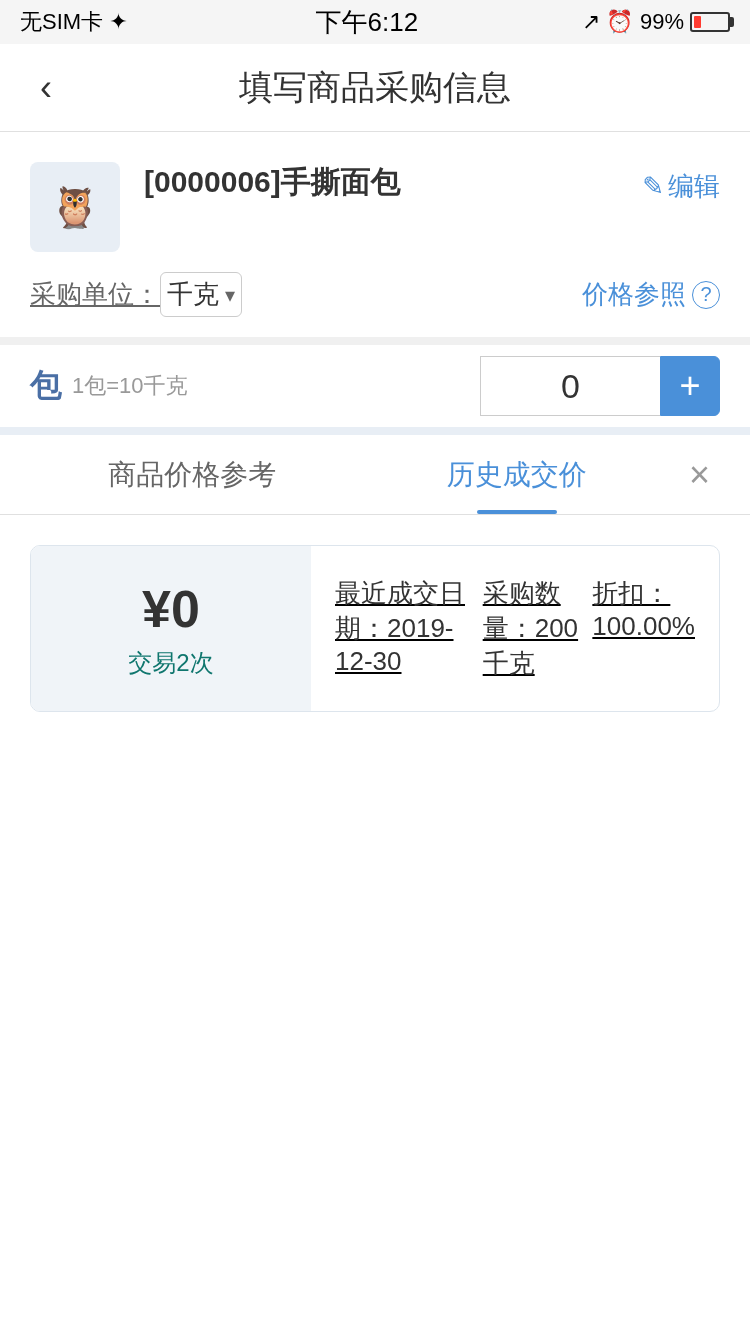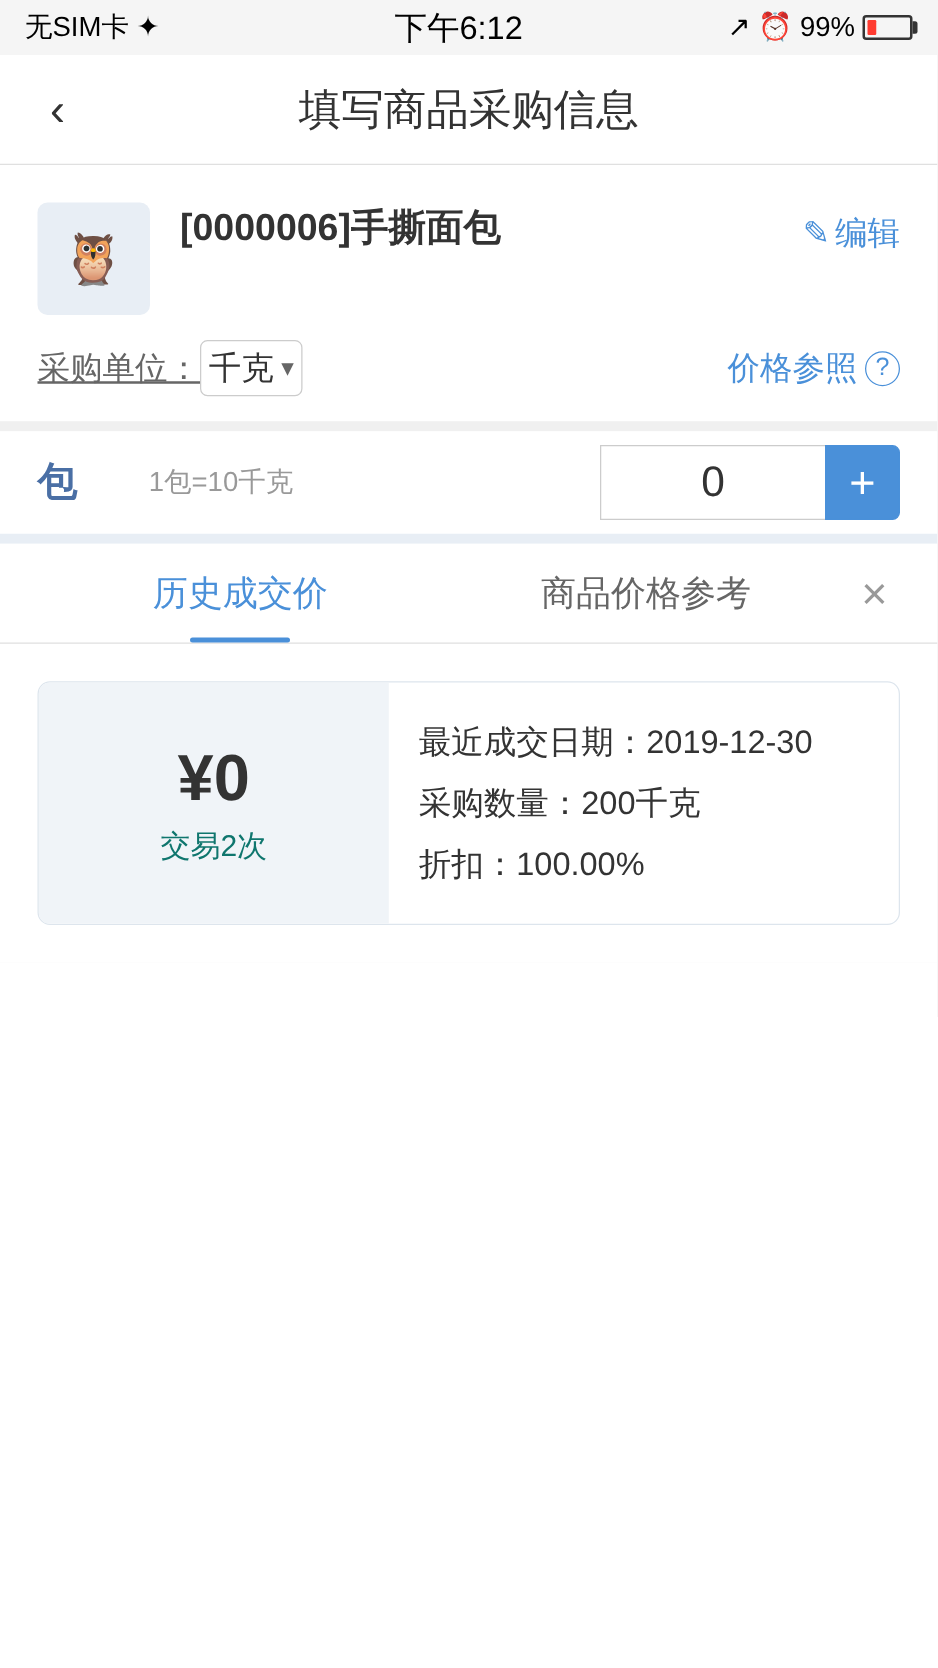--- a/index.html
+++ b/index.html
@@ -207,21 +207,20 @@
       gap: 10px;
     }
     .qty-unit-main {
       font-size: 32px;
       font-weight: 600;
       color: #4a6fa5;
     }
     .qty-sub {
       font-size: 22px;
       color: #999;
-      margin-left: 47px;
     }
     .qty-input-area {
       display: flex;
       align-items: center;
       gap: 0;
     }
     .qty-input-box {
       width: 180px;
       height: 60px;
       border: 1px solid #ccc;
@@ -322,23 +321,24 @@
     }
     .history-price-sub {
       font-size: 24px;
       color: #0f766e;
       margin-top: 8px;
     }
     .history-right {
       flex: 1;
       padding: 30px 24px;
       display: flex;
-      flex-direction: column;
+      flex-direction: row;
       justify-content: flex-start;
       gap: 14px;
+      text-decoration: underline;
     }
     .history-detail-row {
       font-size: 26px;
       color: #333;
     }
 
     
     .page-body {
       background: #fff;
       min-height: 600px;
@@ -405,26 +405,26 @@
     <span class="qty-sub">1包=10千克</span>
   </div>
   <div class="qty-input-area">
     <div class="qty-input-box">0</div>
     <div class="qty-plus-btn">+</div>
   </div>
 </div>
 
 <div class="tab-panel">
   <div class="tab-header">
+    <div class="tab-item inactive">
+      <span>商品价格参考</span>
+    </div>
     <div class="tab-item active">
       <span>历史成交价</span>
       <div class="tab-underline"></div>
-    </div>
-    <div class="tab-item inactive">
-      <span>商品价格参考</span>
     </div>
     <span class="tab-close">×</span>
   </div>
 
   <div class="history-content">
     <div class="history-card">
       <div class="history-left">
         <span class="history-price">¥0</span>
         <span class="history-price-sub">交易2次</span>
       </div>

